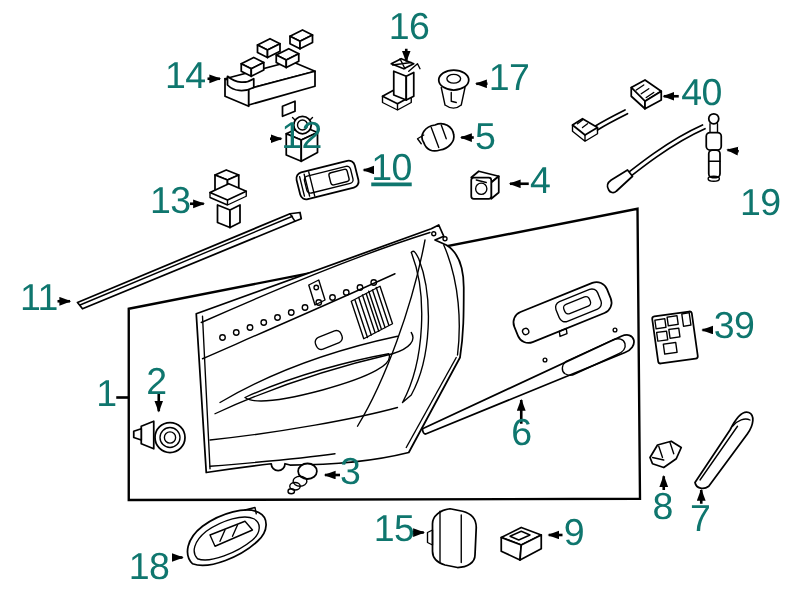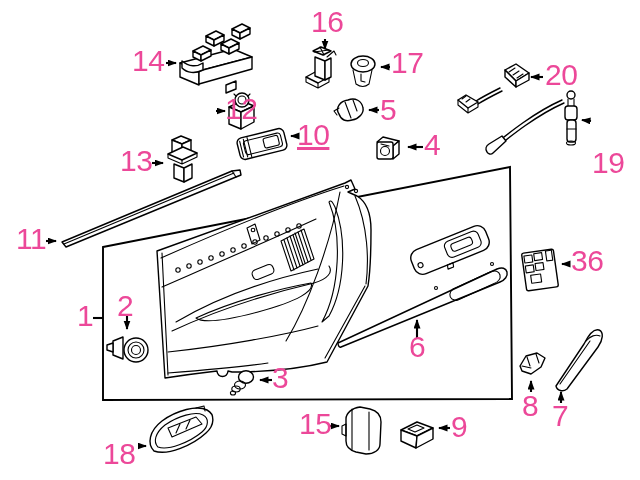--- a/index.html
+++ b/index.html
@@ -1,19 +1,19 @@
 <!DOCTYPE html>
 <html><head>
 <meta charset="utf-8">
 <style>
   html,body{margin:0;padding:0;background:#fff;}
   .stage{position:relative;width:640px;height:480px;background:#fff;overflow:hidden;
          font-family:"Liberation Sans",sans-serif;}
   .stage svg{position:absolute;left:0;top:0;}
-  .num{position:absolute;color:#ec4899;font-size:30px;line-height:1;letter-spacing:-0.5px;
+  .num{position:absolute;color:#0f766e;font-size:30px;line-height:1;letter-spacing:-0.5px;
        font-family:"Liberation Sans",sans-serif;user-select:none;white-space:nowrap;}
   .p{fill:none;stroke:#000;stroke-width:1.4;stroke-linecap:round;stroke-linejoin:round;}
   .pf{fill:#fff;stroke:#000;stroke-width:1.4;stroke-linecap:round;stroke-linejoin:round;}
   .thin{stroke-width:1.1;}
   .box{fill:none;stroke:#000;stroke-width:1.9;}
   .ar{fill:none;stroke:#000;stroke-width:2.1;}
   .dot{fill:none;stroke:#000;stroke-width:1.1;}
 </style>
 </head>
 <body>
@@ -287,16 +287,16 @@
 <div class="num" style="left:297px;top:120px;text-decoration:underline;">10</div>
 <div class="num" style="left:16px;top:224px;">11</div>
 <div class="num" style="left:181px;top:94px;margin-left:44px;">12</div>
 <div class="num" style="left:120px;top:146px;">13</div>
 <div class="num" style="left:132px;top:46px;">14</div>
 <div class="num" style="left:299px;top:409px;">15</div>
 <div class="num" style="left:311px;top:7px;">16</div>
 <div class="num" style="left:391px;top:48px;">17</div>
 <div class="num" style="left:103px;top:427px;margin-top:12px;">18</div>
 <div class="num" style="left:592px;top:104px;margin-top:44px;">19</div>
-<div class="num" style="left:545px;top:60px;">20</div>
-<div class="num" style="left:571px;top:246px;">36</div>
+<div class="num" style="left:545px;top:60px;">40</div>
+<div class="num" style="left:571px;top:246px;">39</div>
 
 </div>
 
 </body></html>

